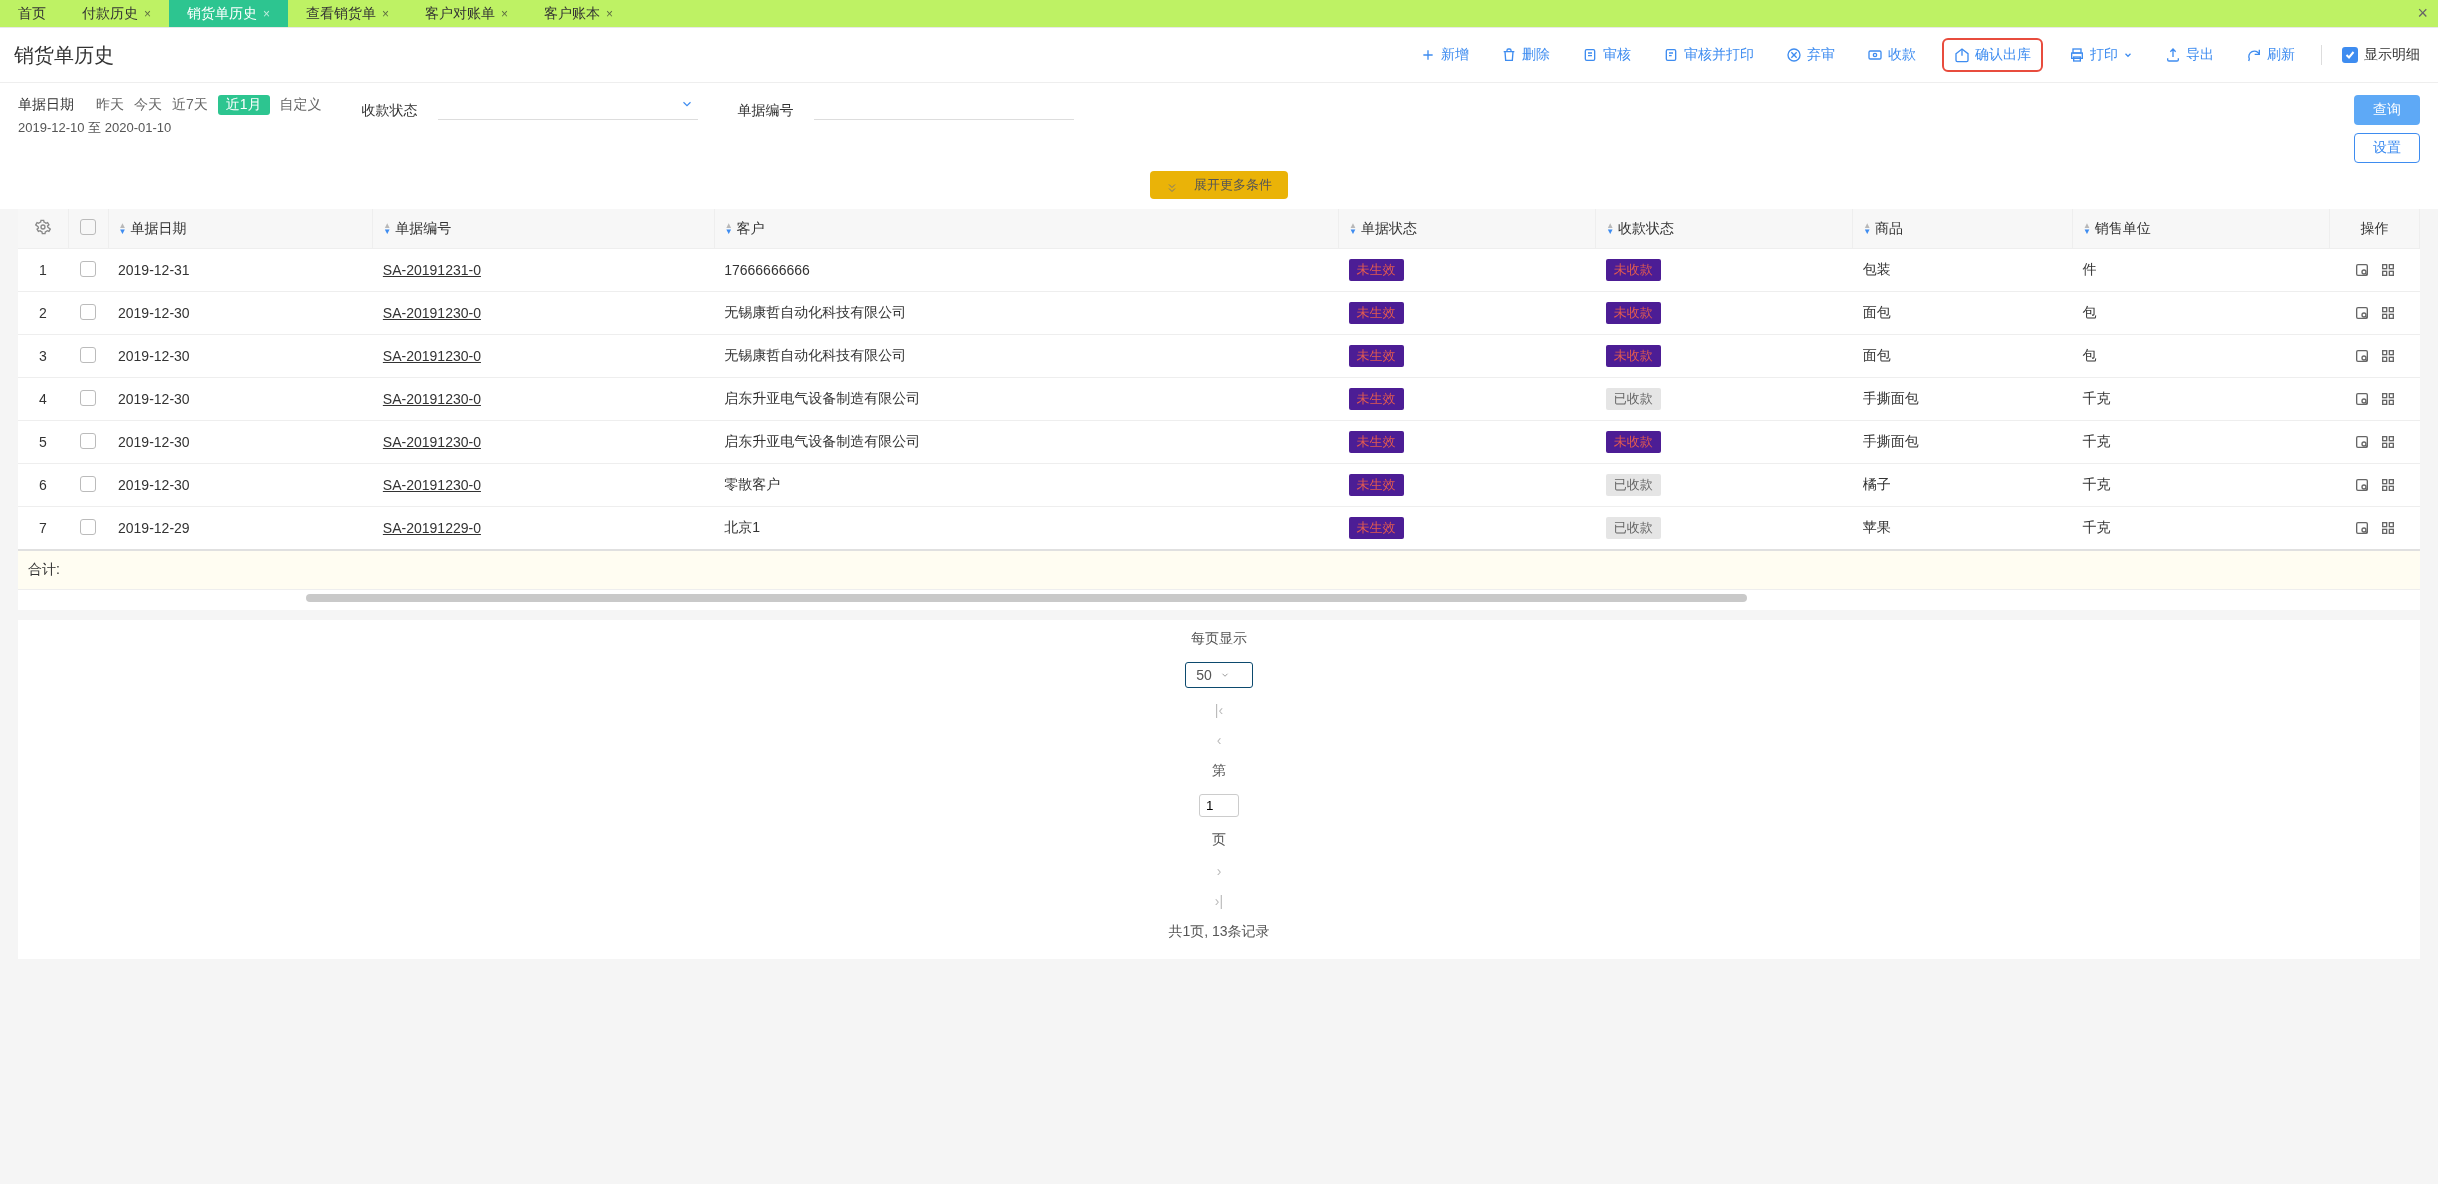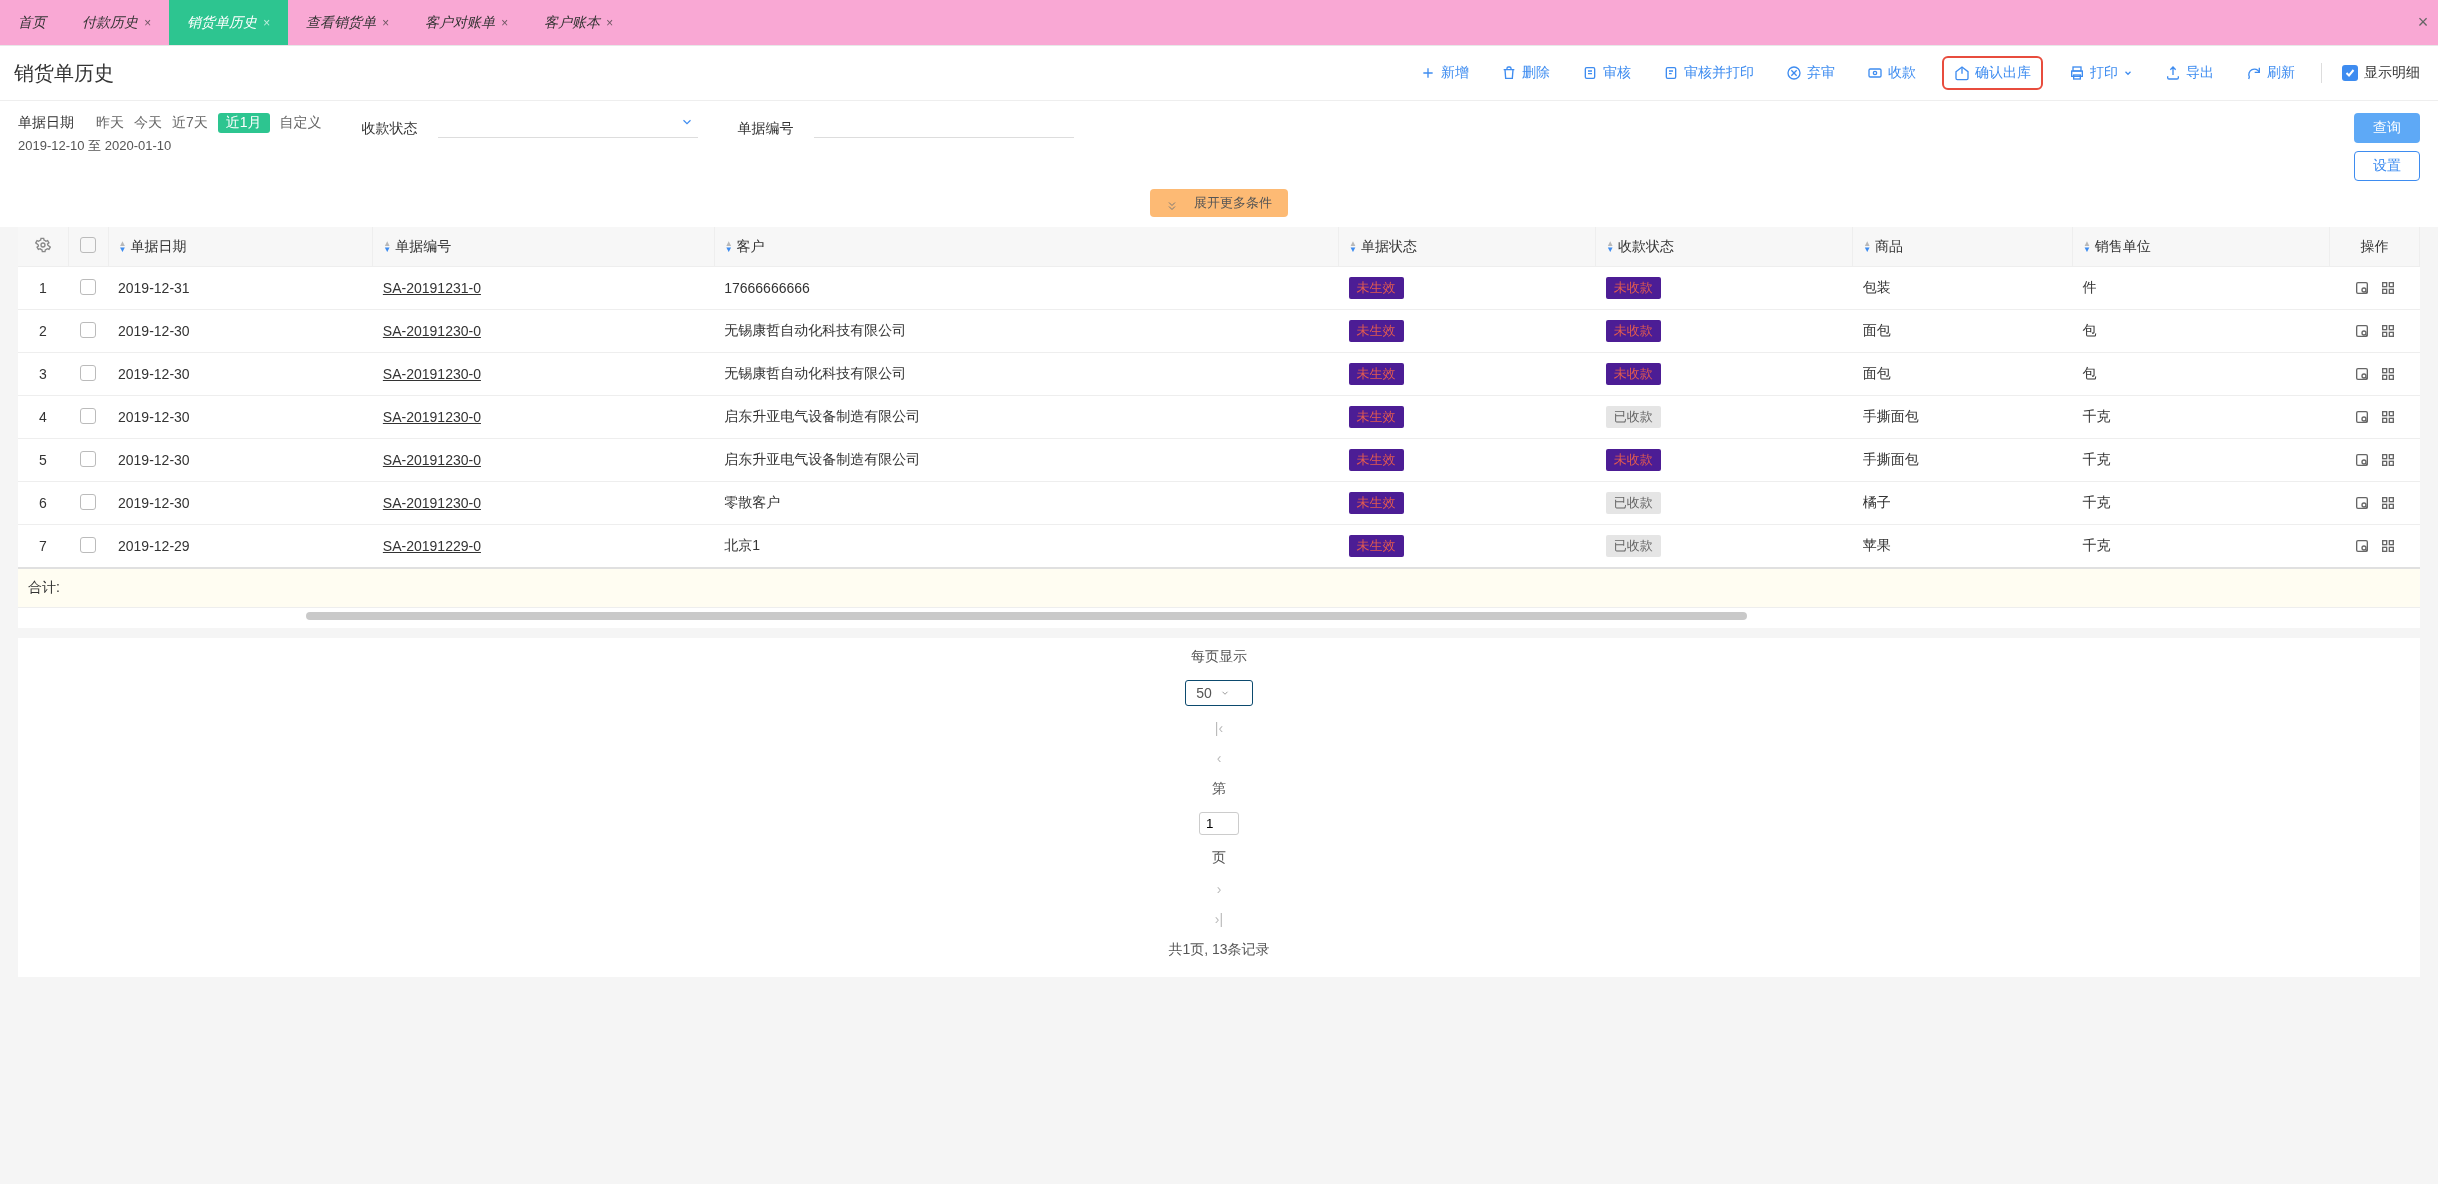--- a/index.html
+++ b/index.html
@@ -7,25 +7,24 @@
   font-family: -apple-system, "PingFang SC", "Hiragino Sans GB", "Microsoft YaHei", sans-serif;
   background: #f5f5f5;
   font-size: 13px;
   color: #333;
 }
 
 
 .tabs {
   display: flex;
   align-items: center;
-  background: #f9a8d4;
+  background: #bef264;
   border-bottom: 1px solid #e8e8e8;
-  height: 46px;
+  height: 28px;
   position: relative;
-  font-style: italic;
 }
 .tab {
   padding: 0 18px;
   height: 100%;
   display: flex;
   align-items: center;
   gap: 6px;
   cursor: pointer;
   font-size: 14px;
   color: #333;
@@ -81,21 +80,21 @@
 .finput {
   border:none; border-bottom:1px solid #ddd; min-width: 260px;
   font-size:14px; padding: 4px 2px; outline:none;
 }
 .f-dd { display:flex; align-items:center; gap:8px; }
 .chev-down { color:#3e8cf0; }
 .filter-actions { display:flex; flex-direction:column; gap:8px; margin-left:auto; }
 .btn-primary { background:#5ea9f6; color:#fff; border:none; border-radius:4px; padding:6px 4px; font-size:14px; cursor:pointer; }
 .btn-outline { background:#fff; color:#3e8cf0; border:1px solid #3e8cf0; border-radius:4px; padding:5px 18px; font-size:14px; cursor:pointer; }
 .expand-bar { text-align:center; padding:8px 0 10px 0; }
-.expand-pill { display:inline-flex; align-items:flex-end; gap:16px; background:#fdba74; padding:5px 16px; border-radius:4px; cursor:pointer; color:#555; font-size:13px; }
+.expand-pill { display:inline-flex; align-items:flex-end; gap:16px; background:#eab308; padding:5px 16px; border-radius:4px; cursor:pointer; color:#555; font-size:13px; }
 
 
 .table-wrap { background:#fff; margin: 0 18px 10px 18px; overflow-x:auto; }
 table { border-collapse: collapse; width: 100%; min-width: 1430px; font-size: 14px; }
 th, td { border-bottom:1px solid #eee; padding: 10px 10px; text-align:left; white-space:nowrap; }
 thead th { background:#f7f7f7; color:#333; font-weight:500; position:relative; border-right:1px solid #eee; }
 .col-idx { width: 50px; text-align:center; }
 .col-chk { width: 40px; text-align:center; }
 .col-ops { width: 90px; text-align:center; }
 .sort-arrows { display:inline-flex; flex-direction:column; line-height:6px; margin-right:4px; vertical-align:middle; }

